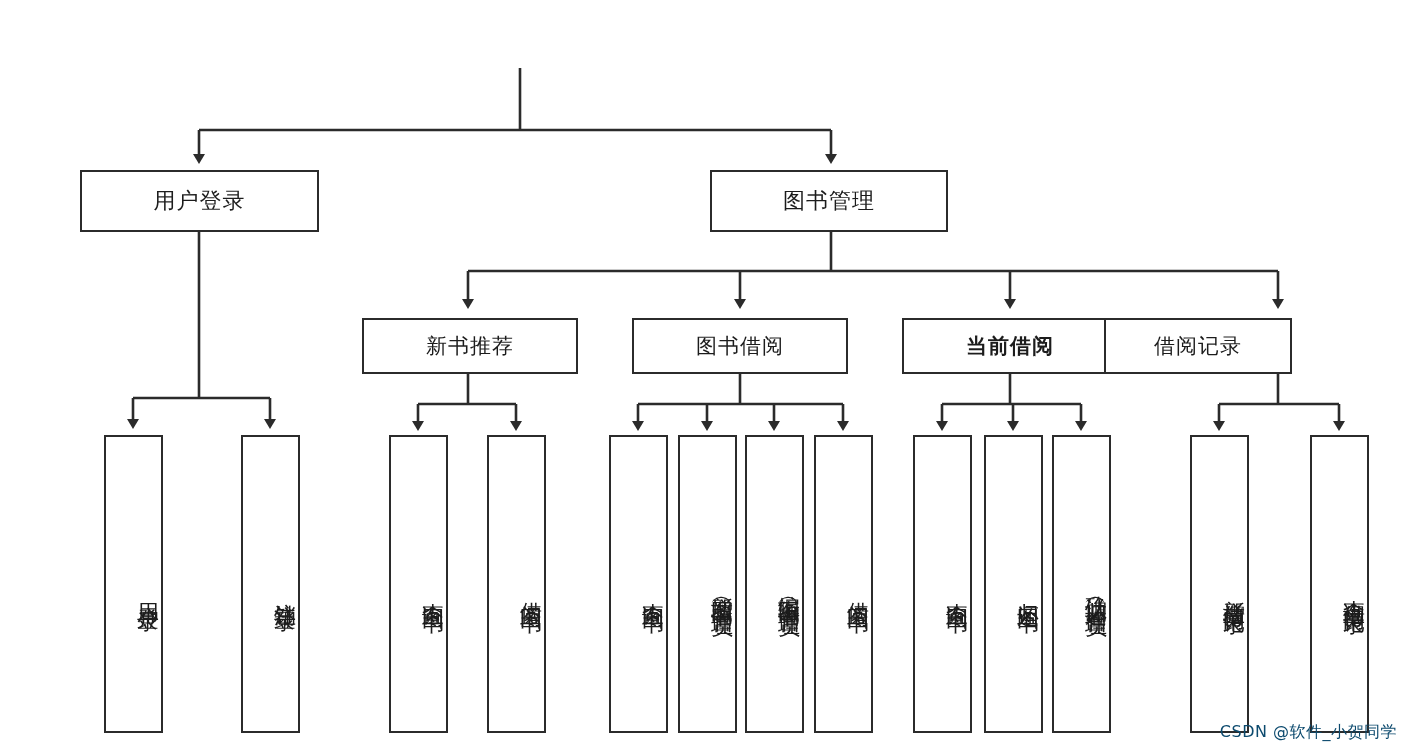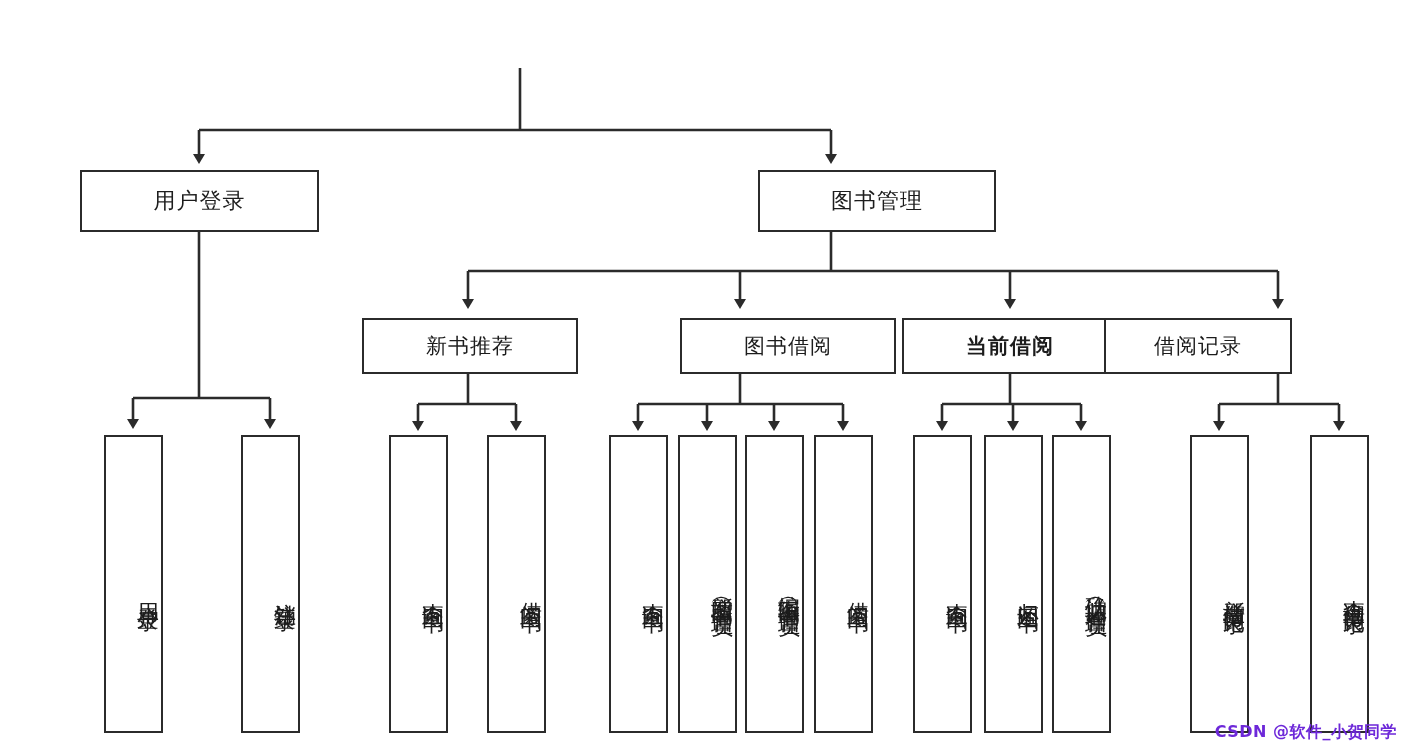--- a/index.html
+++ b/index.html
@@ -60,25 +60,24 @@
   .node.leaf .vtext{
     display:block;
     white-space:nowrap;
   }
   
   #watermark{
     position:absolute;
     right:8px;
     bottom:4px;
     font-size:16px;
-    color:#6d28d9;
+    color:#0c4a6e;
     letter-spacing:0.5px;
     white-space:nowrap;
     user-select:none;
-    font-weight:bold;
   }
 </style>
 </head>
 <body>
 
 <div id="canvas">
 
   <svg id="wires" viewBox="0 0 1405 747" width="1405" height="747">
     <defs>
       <marker id="arr" markerWidth="10" markerHeight="12" refX="1" refY="6" orient="auto" markerUnits="userSpaceOnUse">
@@ -127,28 +126,28 @@
       <path d="M1219,404 L1339,404"></path>
       <path d="M1219,404 L1219,422" marker-end="url(#arr)"></path>
       <path d="M1339,404 L1339,422" marker-end="url(#arr)"></path>
     </g>
   </svg>
 
 
   <div class="node lvl2" style="left:80px;top:170px;width:239px;height:62px;">
     <span>用户登录</span>
   </div>
-  <div class="node lvl2" style="left:710px;top:170px;width:238px;height:62px;margin-left:48px;">
+  <div class="node lvl2" style="left:710px;top:170px;width:238px;height:62px;">
     <span>图书管理</span>
   </div>
 
   <div class="node lvl3" style="left:362px;top:318px;width:216px;height:56px;">
     <span>新书推荐</span>
   </div>
-  <div class="node lvl3" style="left:632px;top:318px;width:216px;height:56px;margin-left:48px;">
+  <div class="node lvl3" style="left:632px;top:318px;width:216px;height:56px;">
     <span>图书借阅</span>
   </div>
   <div class="node lvl3" style="left:902px;top:318px;width:216px;height:56px;font-weight:bold;">
     <span>当前借阅</span>
   </div>
   <div class="node lvl3" style="left:1104px;top:318px;width:188px;height:56px;">
     <span>借阅记录</span>
   </div>
 
   <div class="node leaf" style="left:104px;top:435px;width:59px;height:298px;">

